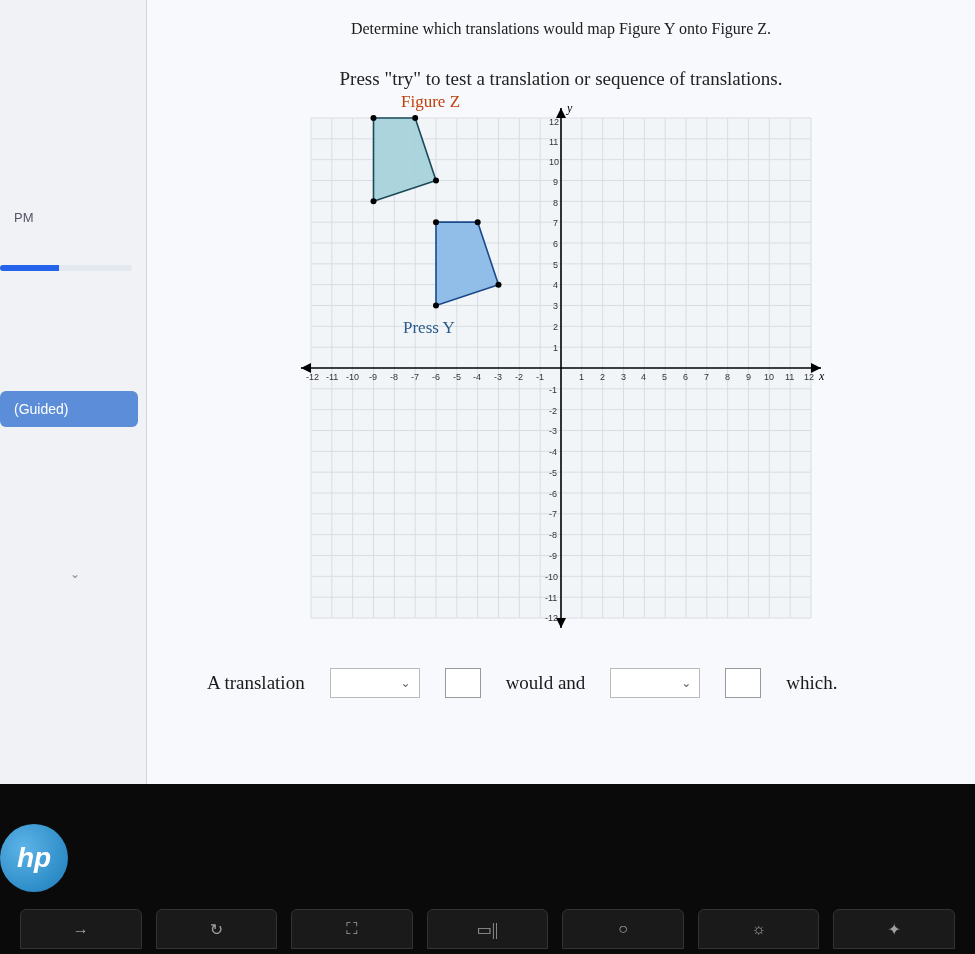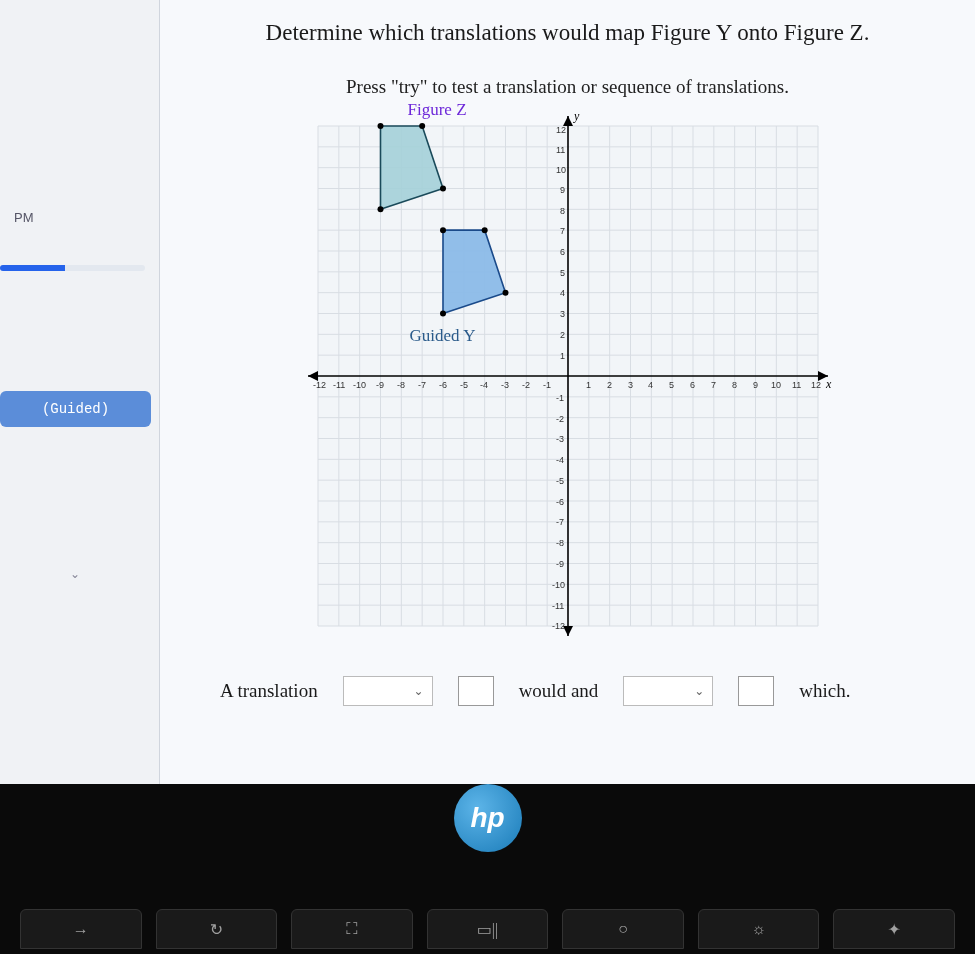--- a/index.html
+++ b/index.html
@@ -5,21 +5,21 @@
     * { margin: 0; padding: 0; box-sizing: border-box; }
     body {
       font-family: Georgia, 'Times New Roman', serif;
       background: #f5f7fa;
       width: 975px;
       height: 954px;
       overflow: hidden;
       display: flex;
     }
     .sidebar {
-      width: 160px;
+      width: 147px;
       background: #f0f2f5;
       border-right: 1px solid #d0d5dd;
       display: flex;
       flex-direction: column;
       padding: 20px 0;
       position: relative;
     }
     .sidebar-spacer {
       flex: 1;
     }
@@ -45,24 +45,24 @@
       width: 45%;
       height: 100%;
       background: #2563eb;
     }
     .guided-btn {
       margin: 120px 8px 0 0;
       padding: 10px 14px;
       background: #5b8dd9;
       color: #fff;
       border-radius: 6px;
-      font-family: Liberation Mono, monospace;
+      font-family: Liberation Sans, sans-serif;
       font-size: 14px;
       border: none;
-      text-align: center;
+      text-align: left;
       cursor: pointer;
     }
     .dropdown-caret {
       margin: 140px 0 0 70px;
       color: #889;
       font-size: 12px;
     }
     .logout {
       color: #4a6ea9;
       font-family: Arial, sans-serif;
@@ -73,21 +73,21 @@
     }
     .main {
       flex: 1;
       padding: 20px 30px;
       display: flex;
       flex-direction: column;
       align-items: center;
       background: #f7f9fc;
     }
     .question {
-      font-size: 23px;
+      font-size: 16px;
       color: #1a1a1a;
       margin-bottom: 30px;
       text-align: center;
     }
     .instruction {
       font-size: 19px;
       color: #222;
       margin-bottom: 8px;
     }
     .graph-container {
@@ -130,22 +130,22 @@
     }
     .bottom-frame {
       position: absolute;
       bottom: 0;
       left: 0;
       width: 975px;
       height: 170px;
       background: #0a0a0a;
       display: flex;
       flex-direction: column;
-      align-items: center;
       justify-content: flex-start;
+      padding-top: 40px;
     }
     .hp-logo {
       width: 68px;
       height: 68px;
       background: radial-gradient(circle at 35% 35%, #5cb4e8, #1a7bb8);
       border-radius: 50%;
       display: flex;
       align-items: center;
       justify-content: center;
       color: #fff;
@@ -173,21 +173,21 @@
       border-radius: 6px 6px 0 0;
       display: flex;
       align-items: center;
       justify-content: center;
       color: #a0a0a0;
       font-size: 16px;
     }
     .figure-label {
       position: absolute;
       font-size: 17px;
-      color: #6d28d9;
+      color: #c2410c;
       white-space: nowrap;
     }
   </style>
 </head>
 <body>
 
 <div class="sidebar">
   <div class="sidebar-item sidebar-pm">PM</div>
   <div class="progress-wrap">
     <div class="progress-fill"></div>
@@ -197,21 +197,21 @@
   <div class="sidebar-spacer"></div>
   <div class="logout">Log Out</div>
 </div>
 
 <div class="main">
   <div class="question">Determine which translations would map Figure Y onto Figure Z.</div>
   <div class="instruction">Press "try" to test a translation or sequence of translations.</div>
 
   <div class="graph-container">
     <div class="figure-label" style="top:-6px; left:110px;">Figure Z</div>
-    <div class="figure-label" style="top:220px; left:112px; color:#2a5a8a;">Guided Y</div>
+    <div class="figure-label" style="top:220px; left:112px; color:#2a5a8a;">Press Y</div>
     <svg class="graph-svg" width="540" height="540" viewBox="0 0 540 540">
 
       <rect x="20" y="20" width="500" height="500" fill="#f2f5f8" stroke="none"></rect>
 
       <g stroke="#d8dde3" stroke-width="1">
 
         <line x1="20" y1="20" x2="20" y2="520"></line>
           <line x1="40.83" y1="20" x2="40.83" y2="520"></line>
           <line x1="61.67" y1="20" x2="61.67" y2="520"></line>
           <line x1="82.5" y1="20" x2="82.5" y2="520"></line>

